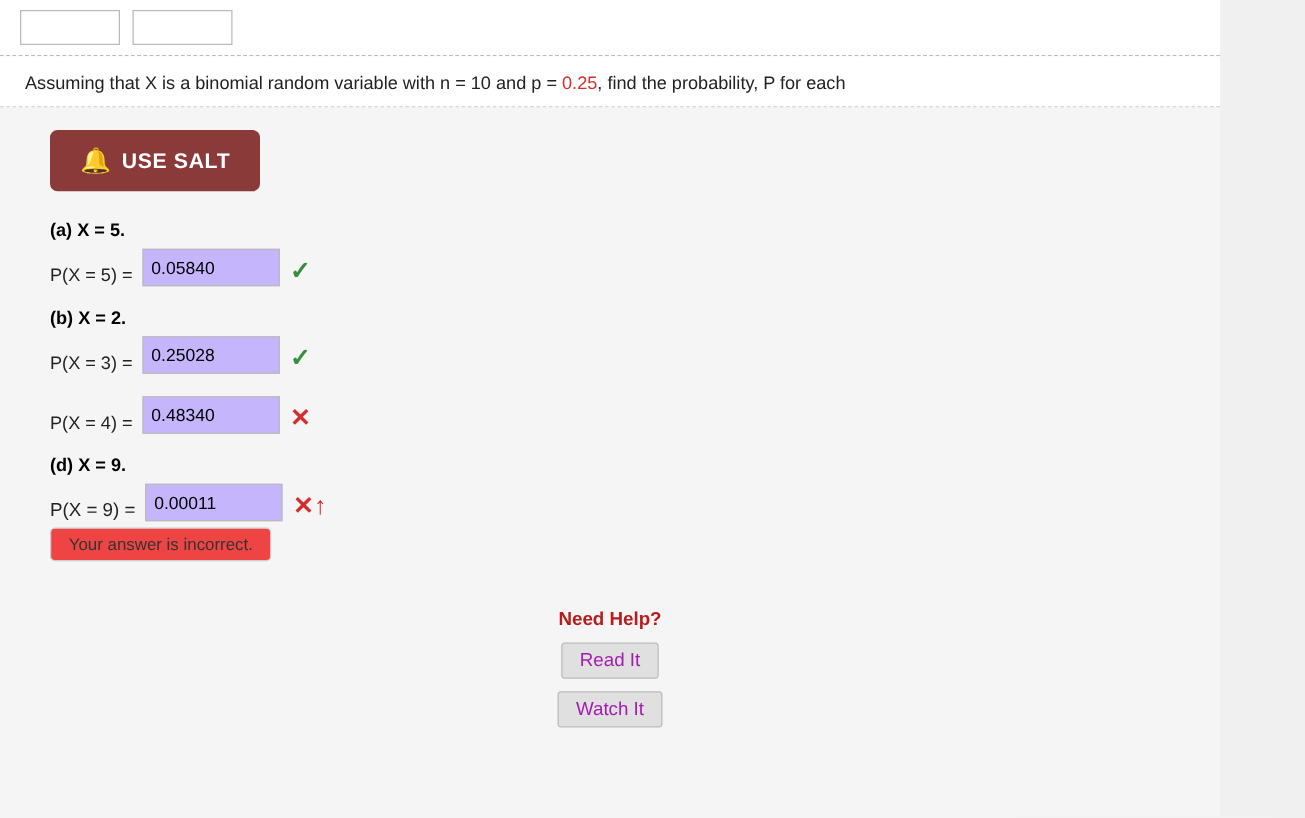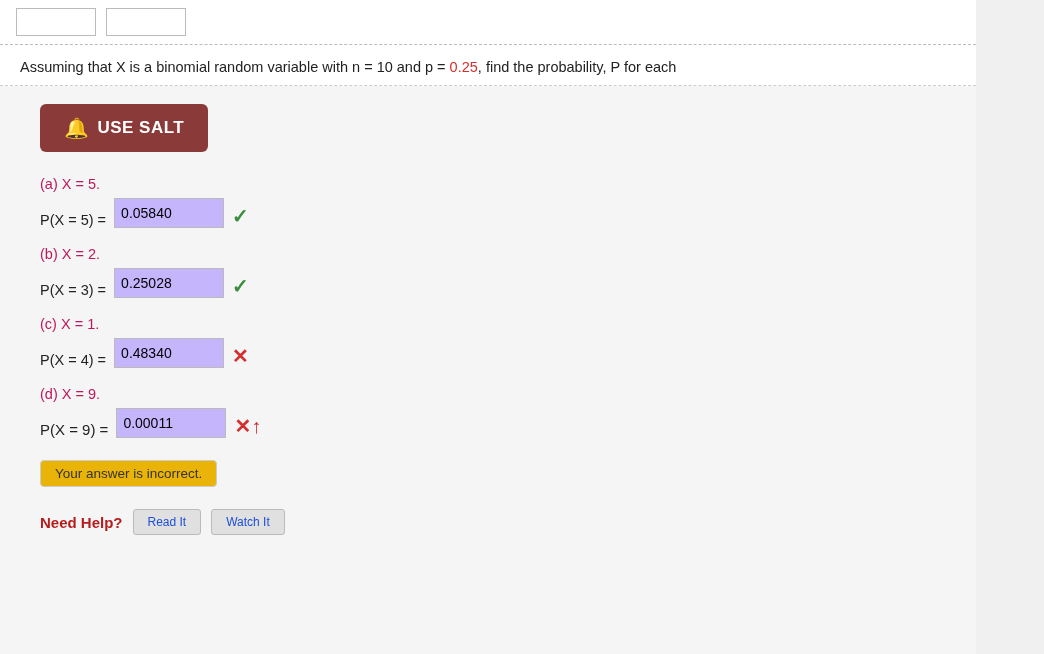--- a/index.html
+++ b/index.html
@@ -69,22 +69,23 @@
       flex-direction: column;
       gap: 18px;
     }
     .part-block {
       display: flex;
       flex-direction: column;
       gap: 4px;
     }
     .part-label {
       font-size: 14.5px;
-      color: #be185d;
+      color: #000000;
       margin-bottom: 2px;
+      font-weight: bold;
     }
     .answer-row {
       display: flex;
       align-items: flex-end;
       gap: 8px;
       font-size: 14.5px;
       flex-wrap: wrap;
     }
     .answer-row .eq-text {
       color: #222;
@@ -112,47 +113,48 @@
       flex-direction: column;
       align-items: flex-start;
       gap: 2px;
     }
     .tooltip-wrong-row {
       display: flex;
       align-items: flex-end;
       gap: 8px;
     }
     .tooltip-box {
-      background: #eab308;
+      background: #ef4444;
       border: 1px solid #ccc;
       border-radius: 4px;
       padding: 5px 14px;
       font-size: 13.5px;
       color: #333;
-      margin-top: 20px;
+      margin-top: 3px;
     }
     .need-help {
-      margin-top: 22px;
+      margin-top: 38px;
       display: flex;
       align-items: center;
       gap: 10px;
+      flex-direction: column;
     }
     .need-help-label {
       color: #b71c1c;
       font-weight: bold;
       font-size: 15px;
     }
     .help-btn {
       background: #e0e0e0;
       border: 1px solid #bbb;
       border-radius: 3px;
       padding: 5px 14px;
-      font-size: 12px;
+      font-size: 15px;
       cursor: pointer;
-      color: #1d4ed8;
+      color: #a21caf;
     }
   </style>
 </head>
 <body>
 
 <div class="page-container">
 
   <div class="top-bar">
     <input class="top-input" type="text" value="" style="">
     <input class="top-input" type="text" value="" style="">
@@ -185,21 +187,20 @@
       <div class="part-block">
         <div class="part-label">(b) X = 2.</div>
         <div class="answer-row">
           <span class="eq-text">P(X = 3) =</span>
           <input class="answer-input" type="text" value="0.25028" style="">
           <span class="check-icon">✓</span>
         </div>
       </div>
 
       <div class="part-block">
-        <div class="part-label">(c) X = 1.</div>
         <div class="answer-row">
           <span class="eq-text">P(X = 4) =</span>
           <input class="answer-input" type="text" value="0.48340" style="">
           <span class="wrong-icon">✕</span>
         </div>
       </div>
 
       <div class="part-block">
         <div class="part-label">(d) X = 9.</div>
         <div class="tooltip-block">

